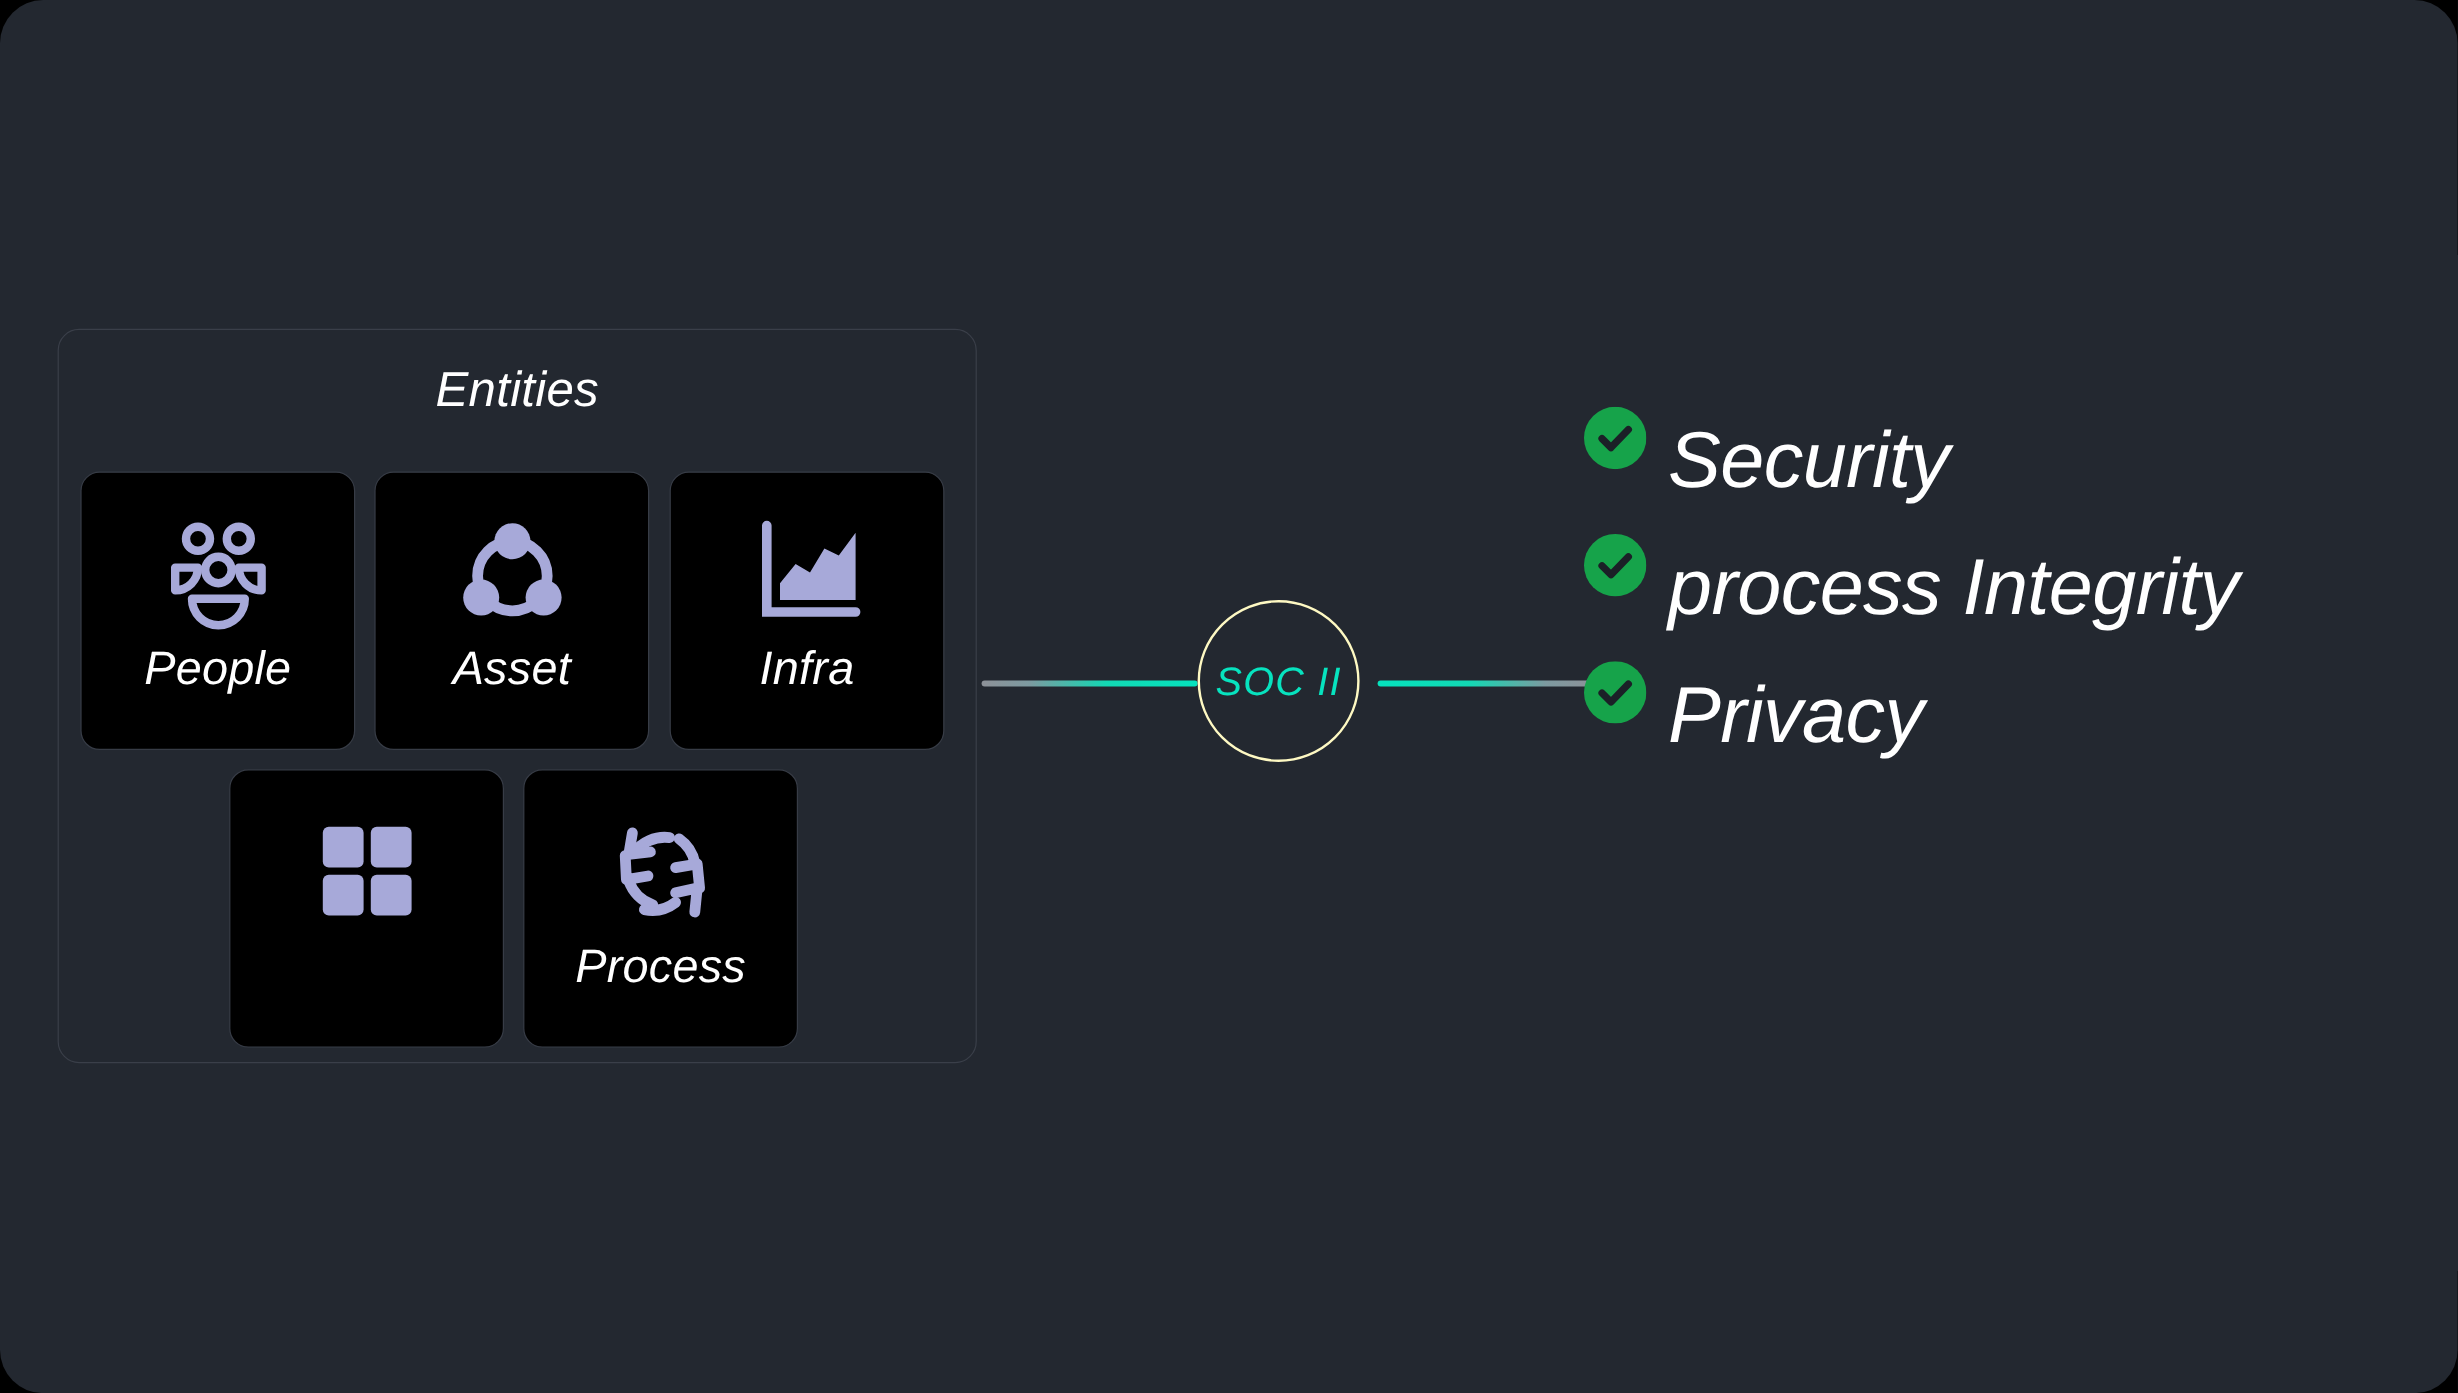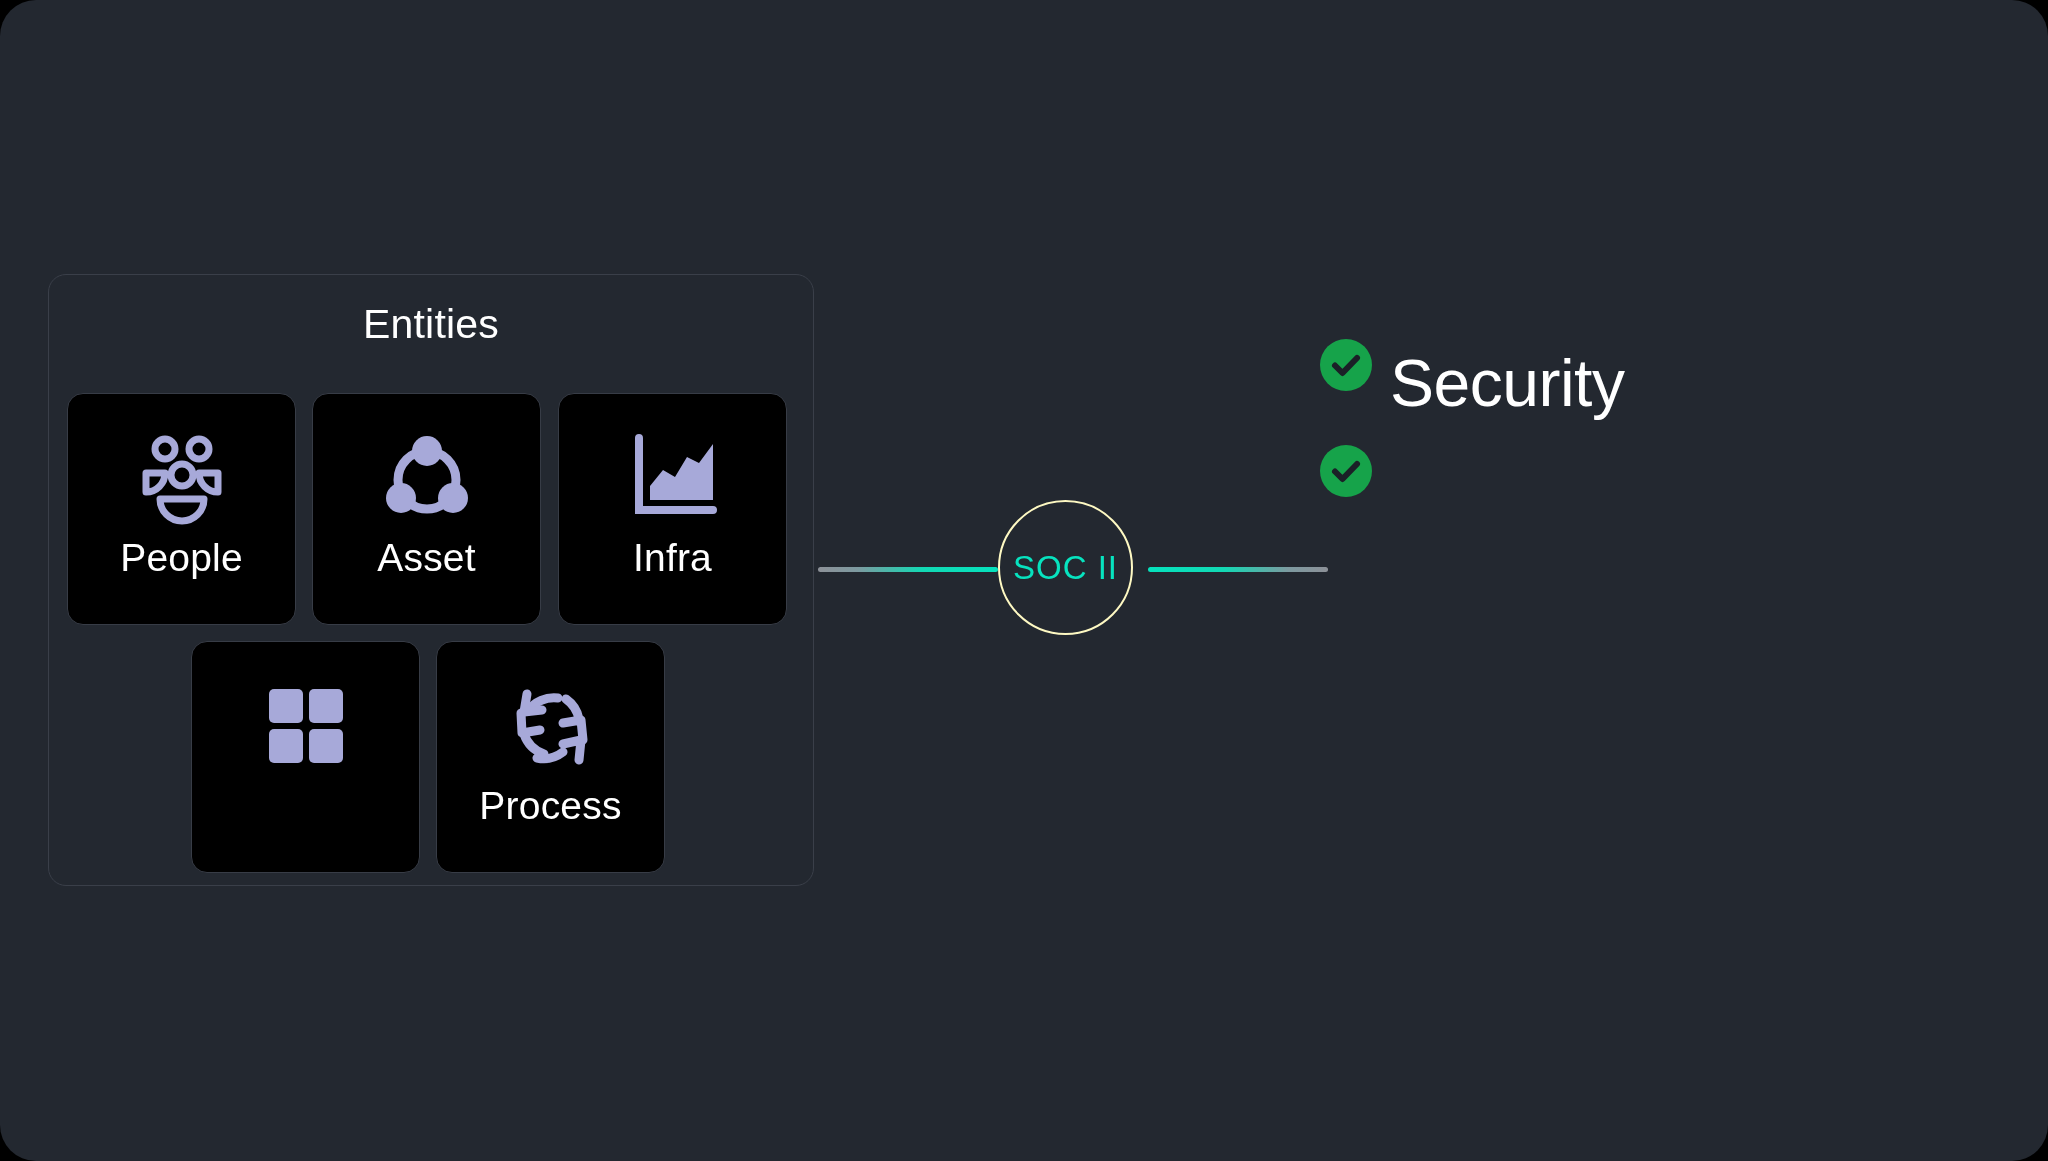--- a/index.html
+++ b/index.html
@@ -15,20 +15,21 @@
   }
 
   #canvas {
     position: absolute;
     left: 0; top: 0;
     width: 2048px;
     height: 1161px;
     background: #232830;
     border-radius: 36px;
     overflow: hidden;
+    font-style: italic;
   }
 
   
   #entities-panel {
     position: absolute;
     left: 48px;
     top: 274px;
     width: 766px;
     height: 612px;
     border: 1px solid #3a3f49;
@@ -238,18 +239,28 @@
     </div>
 
 
     <div class="criteria-item">
       <span class="check-badge">
         <svg viewBox="0 0 52 52" width="52" height="52">
           <circle cx="26" cy="26" r="26" fill="#16a34a"></circle>
           <path d="M15 26.5 L22.5 34 L37 19" fill="none" stroke="#1b2027" stroke-width="6" stroke-linecap="round" stroke-linejoin="round"></path>
         </svg>
       </span>
-    </div>
-
-
+      <span class="criteria-label">process Integrity</span>
+    </div>
+
+
+    <div class="criteria-item">
+      <span class="check-badge">
+        <svg viewBox="0 0 52 52" width="52" height="52">
+          <circle cx="26" cy="26" r="26" fill="#16a34a"></circle>
+          <path d="M15 26.5 L22.5 34 L37 19" fill="none" stroke="#1b2027" stroke-width="6" stroke-linecap="round" stroke-linejoin="round"></path>
+        </svg>
+      </span>
+      <span class="criteria-label">Privacy</span>
+    </div>
 
   </div>
 </div>
 
 </body></html>

